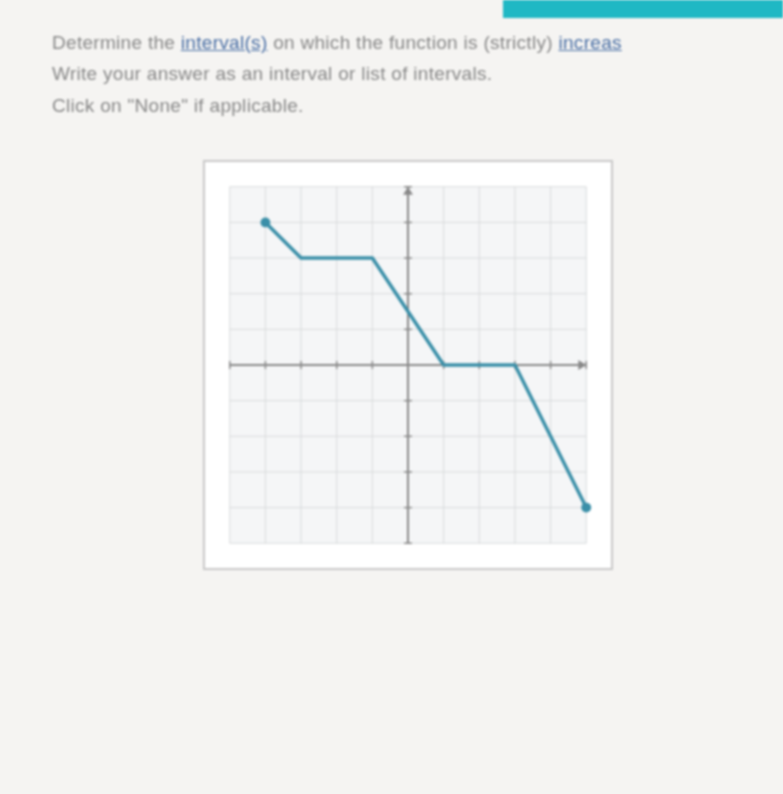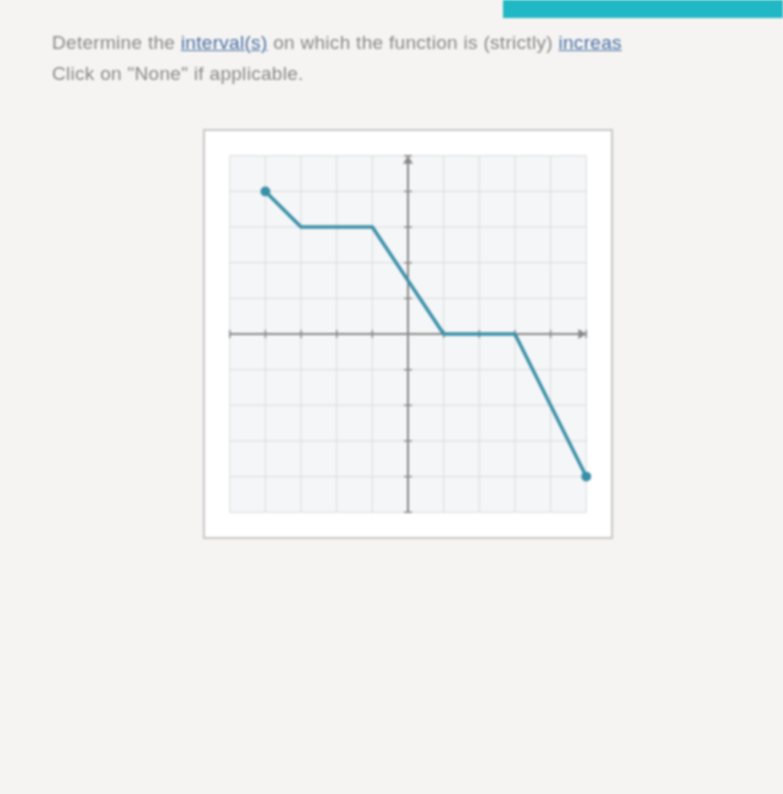--- a/index.html
+++ b/index.html
@@ -58,20 +58,21 @@
 </head>
 <body>
 
 <div class="top-banner"></div>
 
 <div class="content">
   <div class="instruction-text">
     <div class="instruction-line">
       <span>Determine the </span><span class="link-text">interval(s)</span><span> on which the function is (strictly) </span><span class="link-text">increas</span>
     </div>
+    <div class="instruction-line">Write your answer as an interval or list of intervals.</div>
     <div class="instruction-line">Click on "None" if applicable.</div>
   </div>
 
   <div class="graph-container">
     <svg class="graph-svg" id="graph-svg" viewBox="0 0 410 410">
         <rect x="25" y="25" width="360" height="360" fill="#f5f6f7"></rect>
         <line x1="25" y1="25" x2="25" y2="385" stroke="#d9dbdc" stroke-width="1"></line>
         <line x1="61" y1="25" x2="61" y2="385" stroke="#d9dbdc" stroke-width="1"></line>
         <line x1="97" y1="25" x2="97" y2="385" stroke="#d9dbdc" stroke-width="1"></line>
         <line x1="133" y1="25" x2="133" y2="385" stroke="#d9dbdc" stroke-width="1"></line>

